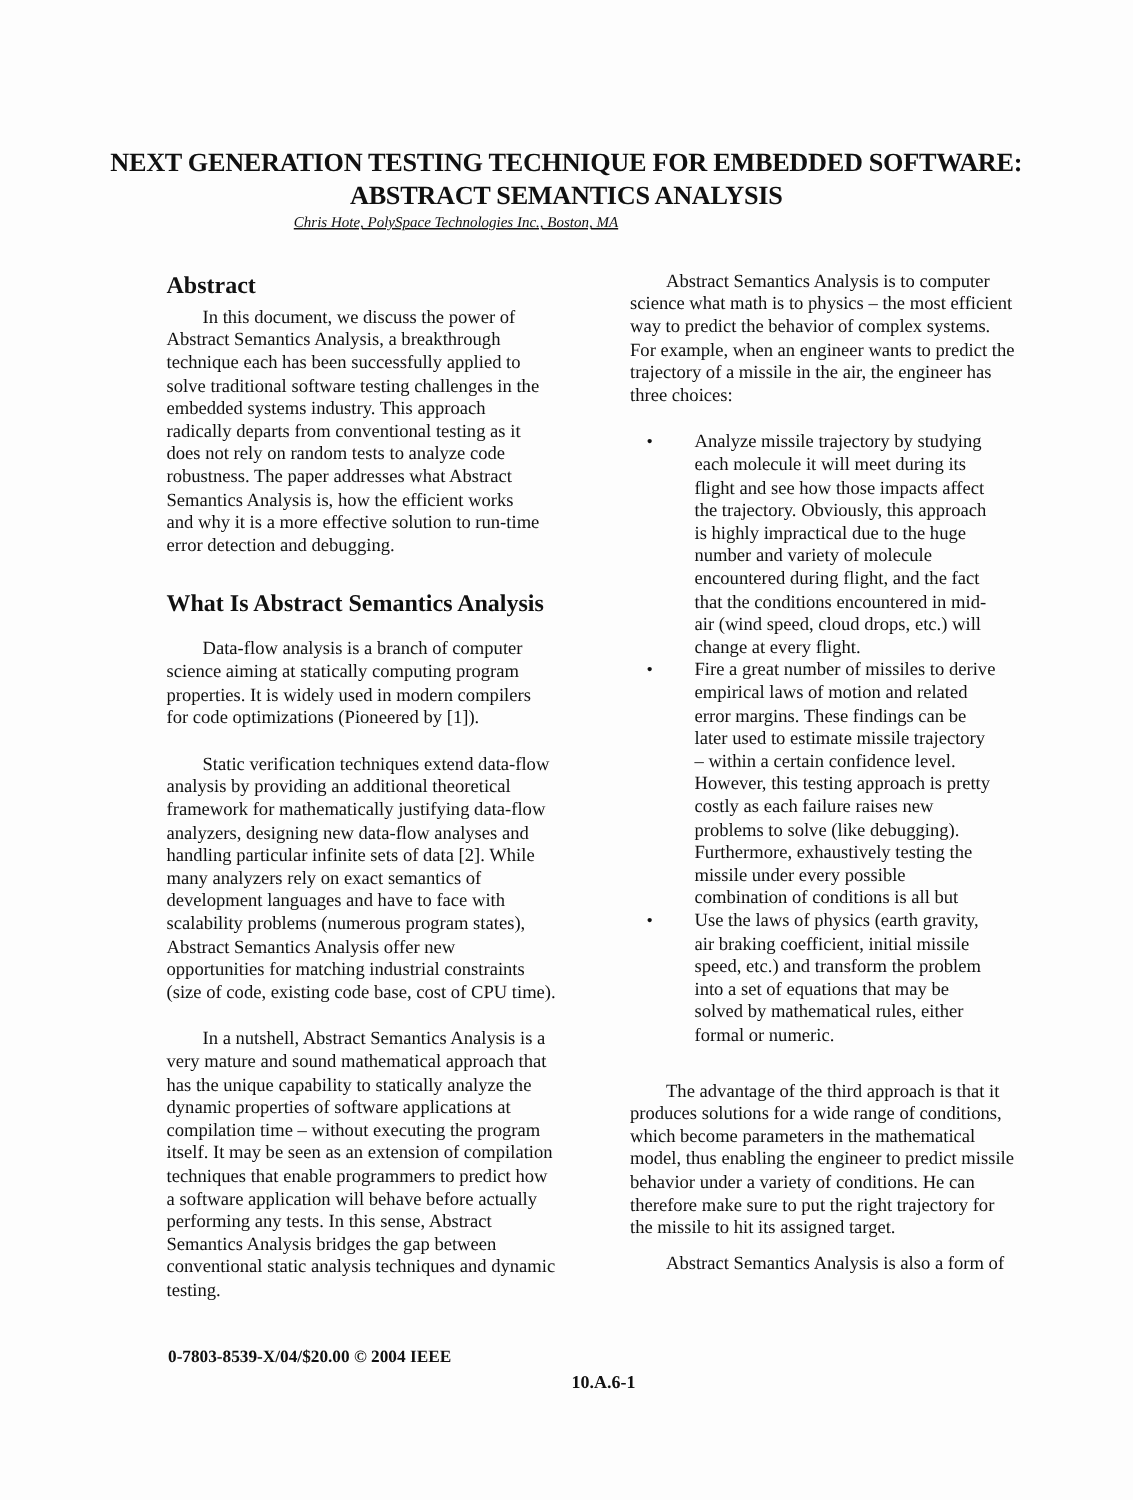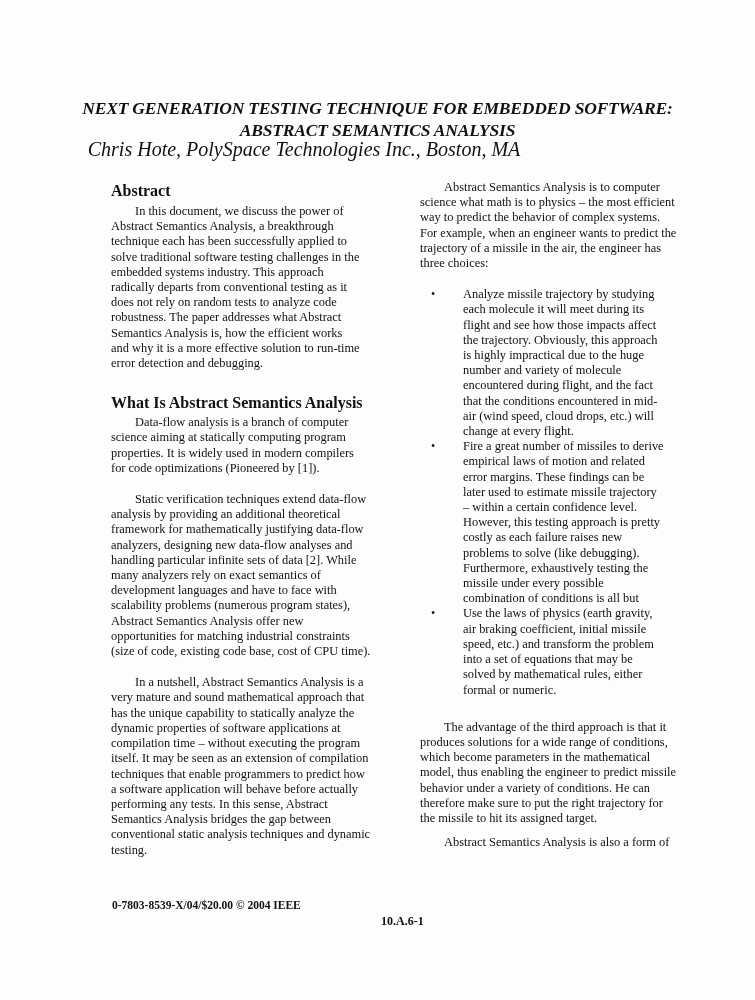--- a/index.html
+++ b/index.html
@@ -2,26 +2,26 @@
 <html><head>
   <meta charset="utf-8">
   <style>
     html, body { margin: 0; padding: 0; }
     body {
       width: 755px; height: 1000px; background: #fdfdfd; position: relative; overflow: hidden;
       font-family: "Liberation Serif", "DejaVu Serif", serif; color: #111;
     }
     .title {
       position: absolute; left: 0; width: 755px; text-align: center;
-      font-weight: bold; font-size: 17.5px; line-height: 22px; letter-spacing: -0.2px; font-style: italic;
+      font-weight: bold; font-size: 17.5px; line-height: 22px; letter-spacing: -0.2px;
     }
     .title .l { display: block; white-space: nowrap; }
     .author {
       position: absolute; top: 140px; left: 0; width: 608px; text-align: center;
-      font-style: italic; font-size: 20px; line-height: 18px;
+      font-style: italic; font-size: 10px; line-height: 18px; text-decoration: underline;
     }
     .col { position: absolute; font-size: 12.4px; line-height: 15.2px; }
     .col .ln { display: block; white-space: nowrap; }
     .h { font-weight: bold; font-size: 16px; line-height: 20px; display: block; white-space: nowrap; }
     .ind { padding-left: 24px; }
     .bullet { position: relative; padding-left: 37px; }
     .bullet .dot { position: absolute; left: 5px; top: 0; font-size: 12px; }
     .footer-left {
       position: absolute; left: 112px; top: 899px; font-weight: bold; font-size: 11.5px; white-space: nowrap;
     }
@@ -48,21 +48,21 @@
     <span class="ln">embedded systems industry. This approach</span>
     <span class="ln">radically departs from conventional testing as it</span>
     <span class="ln">does not rely on random tests to analyze code</span>
     <span class="ln">robustness. The paper addresses what Abstract</span>
     <span class="ln">Semantics Analysis is, how the efficient works</span>
     <span class="ln">and why it is a more effective solution to run-time</span>
     <span class="ln">error detection and debugging.</span>
   </div>
 
   <span class="h" style="margin-top:22px;">What Is Abstract Semantics Analysis</span>
-  <div style="margin-top:2px;">
+  <div style="margin-top:12px;">
     <span class="ln ind">Data-flow analysis is a branch of computer</span>
     <span class="ln">science aiming at statically computing program</span>
     <span class="ln">properties. It is widely used in modern compilers</span>
     <span class="ln">for code optimizations (Pioneered by [1]).</span>
   </div>
 
   <div style="margin-top:16px;">
     <span class="ln ind">Static verification techniques extend data-flow</span>
     <span class="ln">analysis by providing an additional theoretical</span>
     <span class="ln">framework for mathematically justifying data-flow</span>

